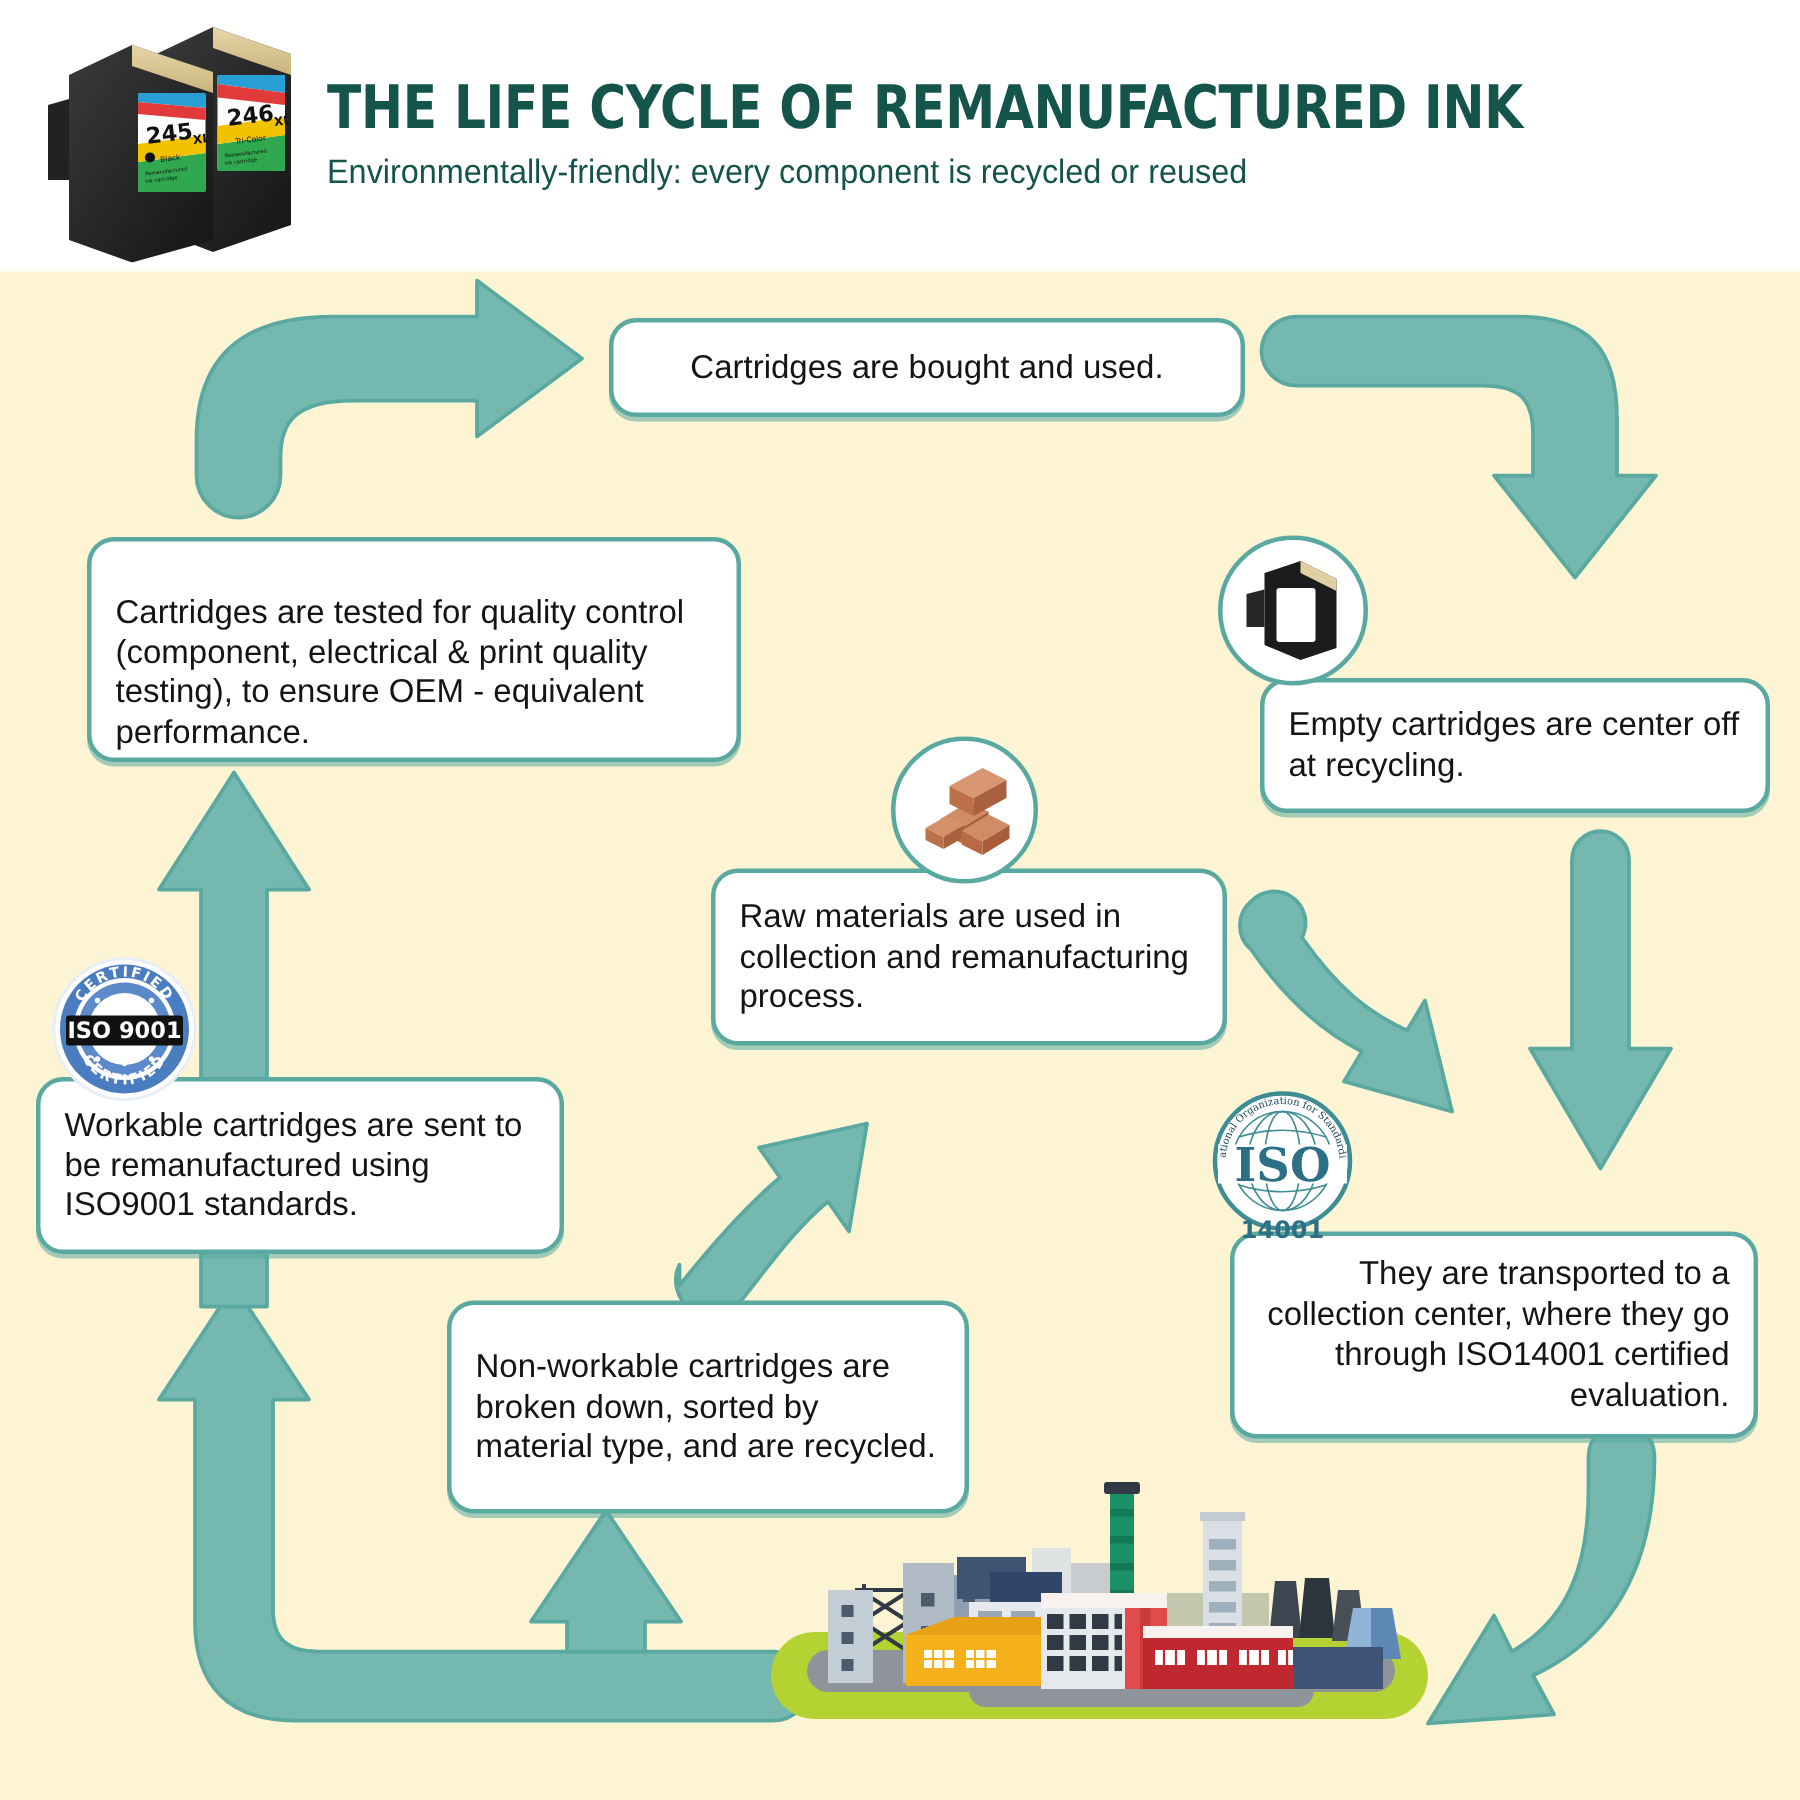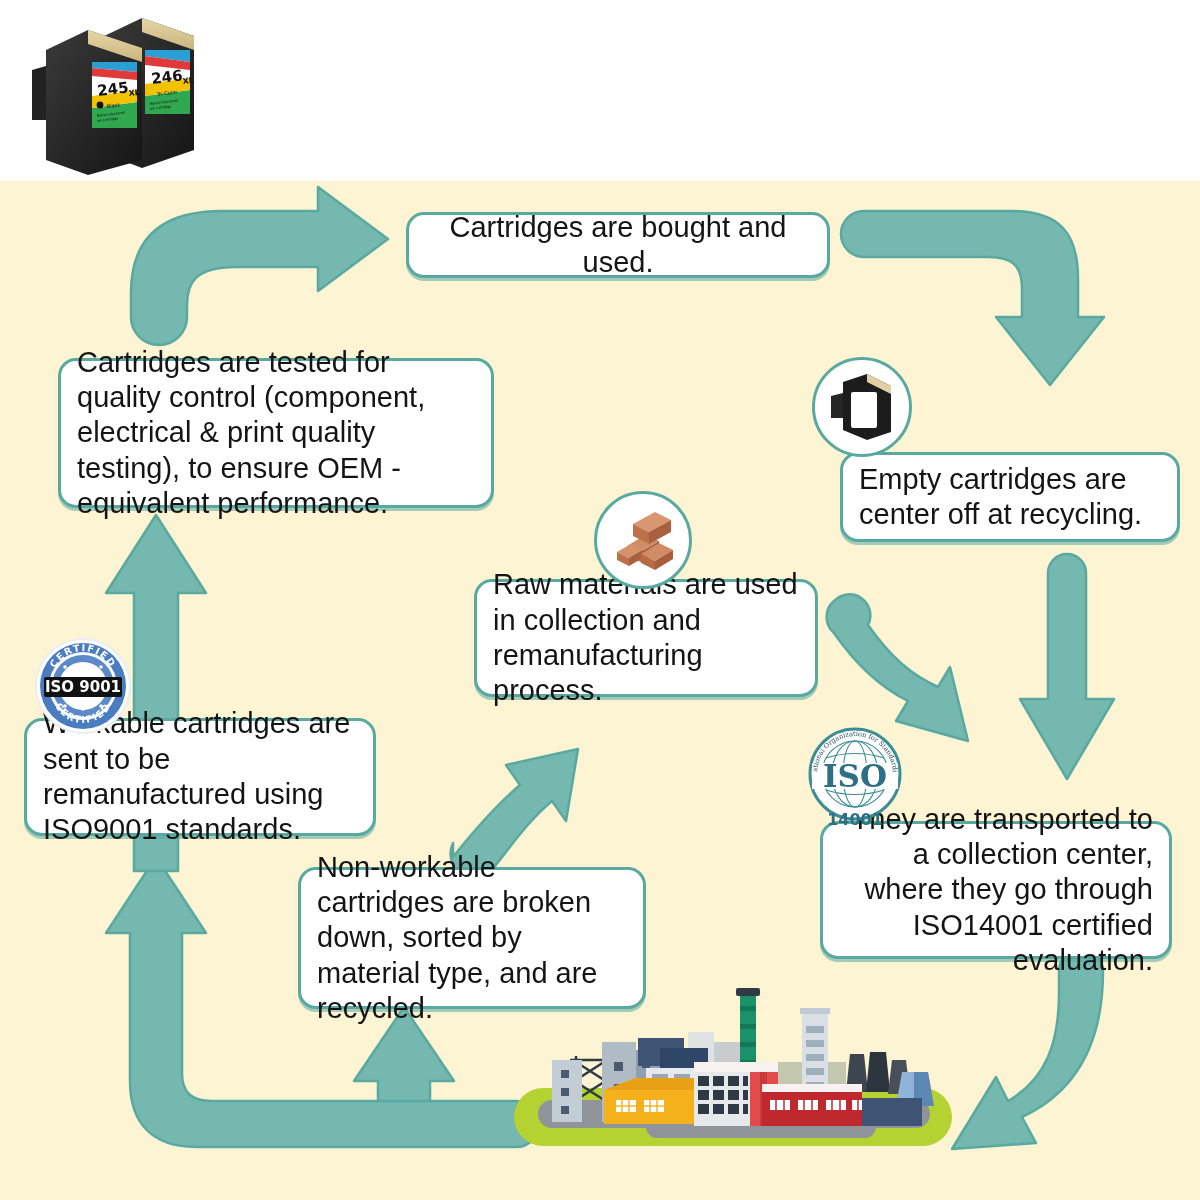--- a/index.html
+++ b/index.html
@@ -76,36 +76,36 @@
   
   .node {
     position: absolute;
     box-sizing: border-box;
     background: #ffffff;
     border: 3px solid #5aa9a1;
     border-radius: 18px;
     box-shadow: 0 3px 0 0 rgba(90,169,161,0.55);
     color: #141414;
     font-family: "Liberation Sans", sans-serif;
-    font-size: 29px;
+    font-size: 22px;
     line-height: 1.22;
     padding: 3px 16px;
     z-index: 5;
     display: flex;
     align-items: center;
   }
   .node span { display: block; width: 100%; }
 
   #node-bought  { left: 406px; top: 31px;  width: 424px; height: 66px; justify-content: center; text-align: center; }
   #node-empty   { left: 840px; top: 271px; width: 340px; height: 90px; }
   #node-transport { left: 820px; top: 640px; width: 352px; height: 138px; text-align: right; }
   #node-raw     { left: 474px; top: 398px; width: 344px; height: 118px; }
   #node-nonwork { left: 298px; top: 686px; width: 348px; height: 142px; }
   #node-workable{ left: 24px;  top: 537px; width: 352px; height: 118px; }
-  #node-tested  { left: 58px;  top: 177px; width: 436px; height: 150px; }
+  #node-tested  { left: 58px;  top: 177px; width: 436px; height: 150px; align-items: flex-end; }
 
   
   .bubble {
     position: absolute;
     border-radius: 50%;
     background: #ffffff;
     border: 3px solid #5aa9a1;
     z-index: 7;
     overflow: hidden;
   }
@@ -175,20 +175,24 @@
           <text x="74" y="86" font-family="DejaVu Sans, sans-serif" font-size="15" font-weight="700" fill="#111" transform="rotate(-7 74 86)">245</text>
           <text x="105" y="86" font-family="DejaVu Sans, sans-serif" font-size="8" font-weight="700" fill="#111" transform="rotate(-7 105 86)">XL</text>
           <circle cx="76" cy="95" r="3.4" fill="#111"></circle>
           <text x="83" y="98" font-family="DejaVu Sans, sans-serif" font-size="5" fill="#111" transform="rotate(-7 83 98)">Black</text>
           <text x="73" y="107" font-family="DejaVu Sans, sans-serif" font-size="3.4" fill="#111" transform="rotate(-7 73 107)">Remanufactured</text>
           <text x="73" y="112" font-family="DejaVu Sans, sans-serif" font-size="3.4" fill="#111" transform="rotate(-7 73 112)">ink cartridge</text>
         </g>
       </svg>
     </div>
 
+    <div id="title-block">
+      <h1 id="main-title">THE LIFE CYCLE OF REMANUFACTURED INK</h1>
+      <p id="subtitle">Environmentally-friendly: every component is recycled or reused</p>
+    </div>
   </div>
 
   <div id="canvas">
 
     <svg id="flow-svg" viewBox="0 0 1200 1019">
       <g fill="#74b8b0" stroke="#5aa9a1" stroke-width="2.5" stroke-linejoin="round">
 
         <path d="M131,112
                  C131,58 160,30 222,30
                  L318,30 L318,6 L388,58 L318,110 L318,86

